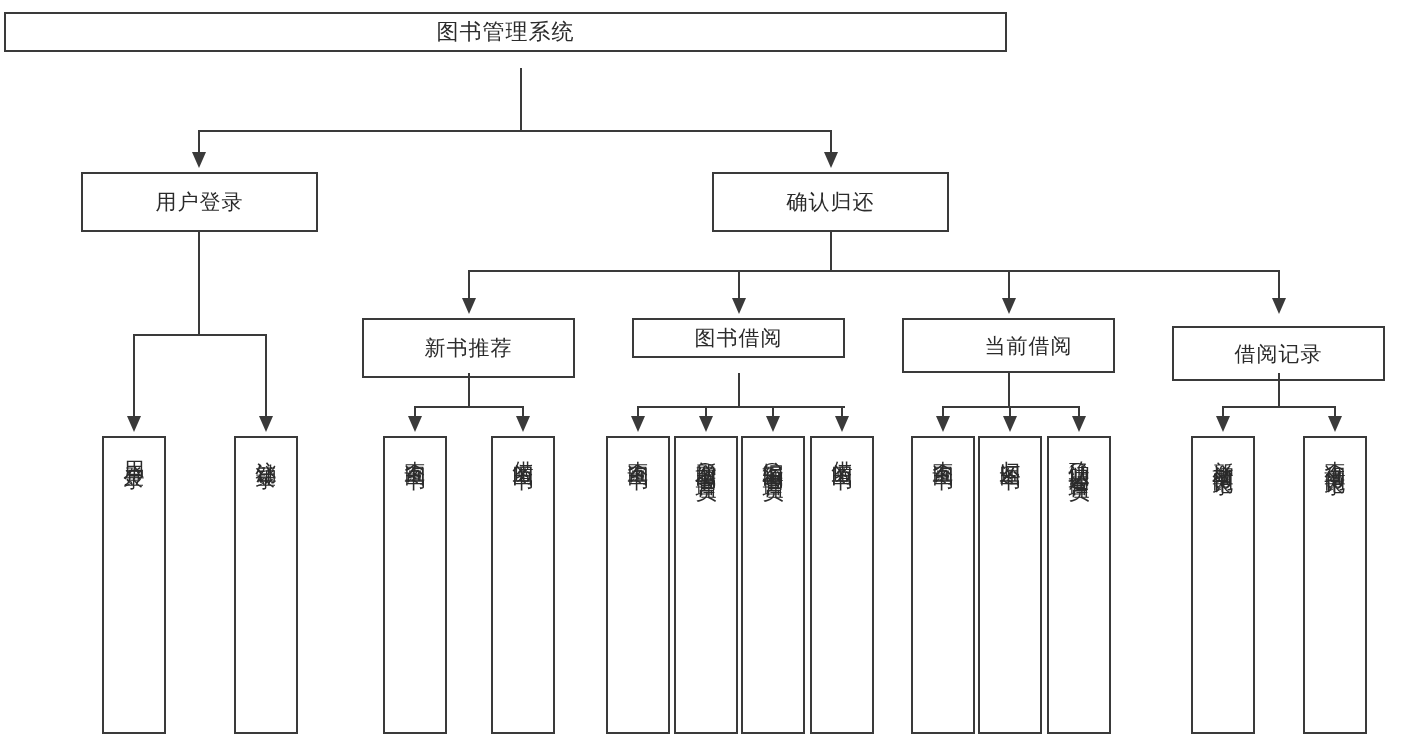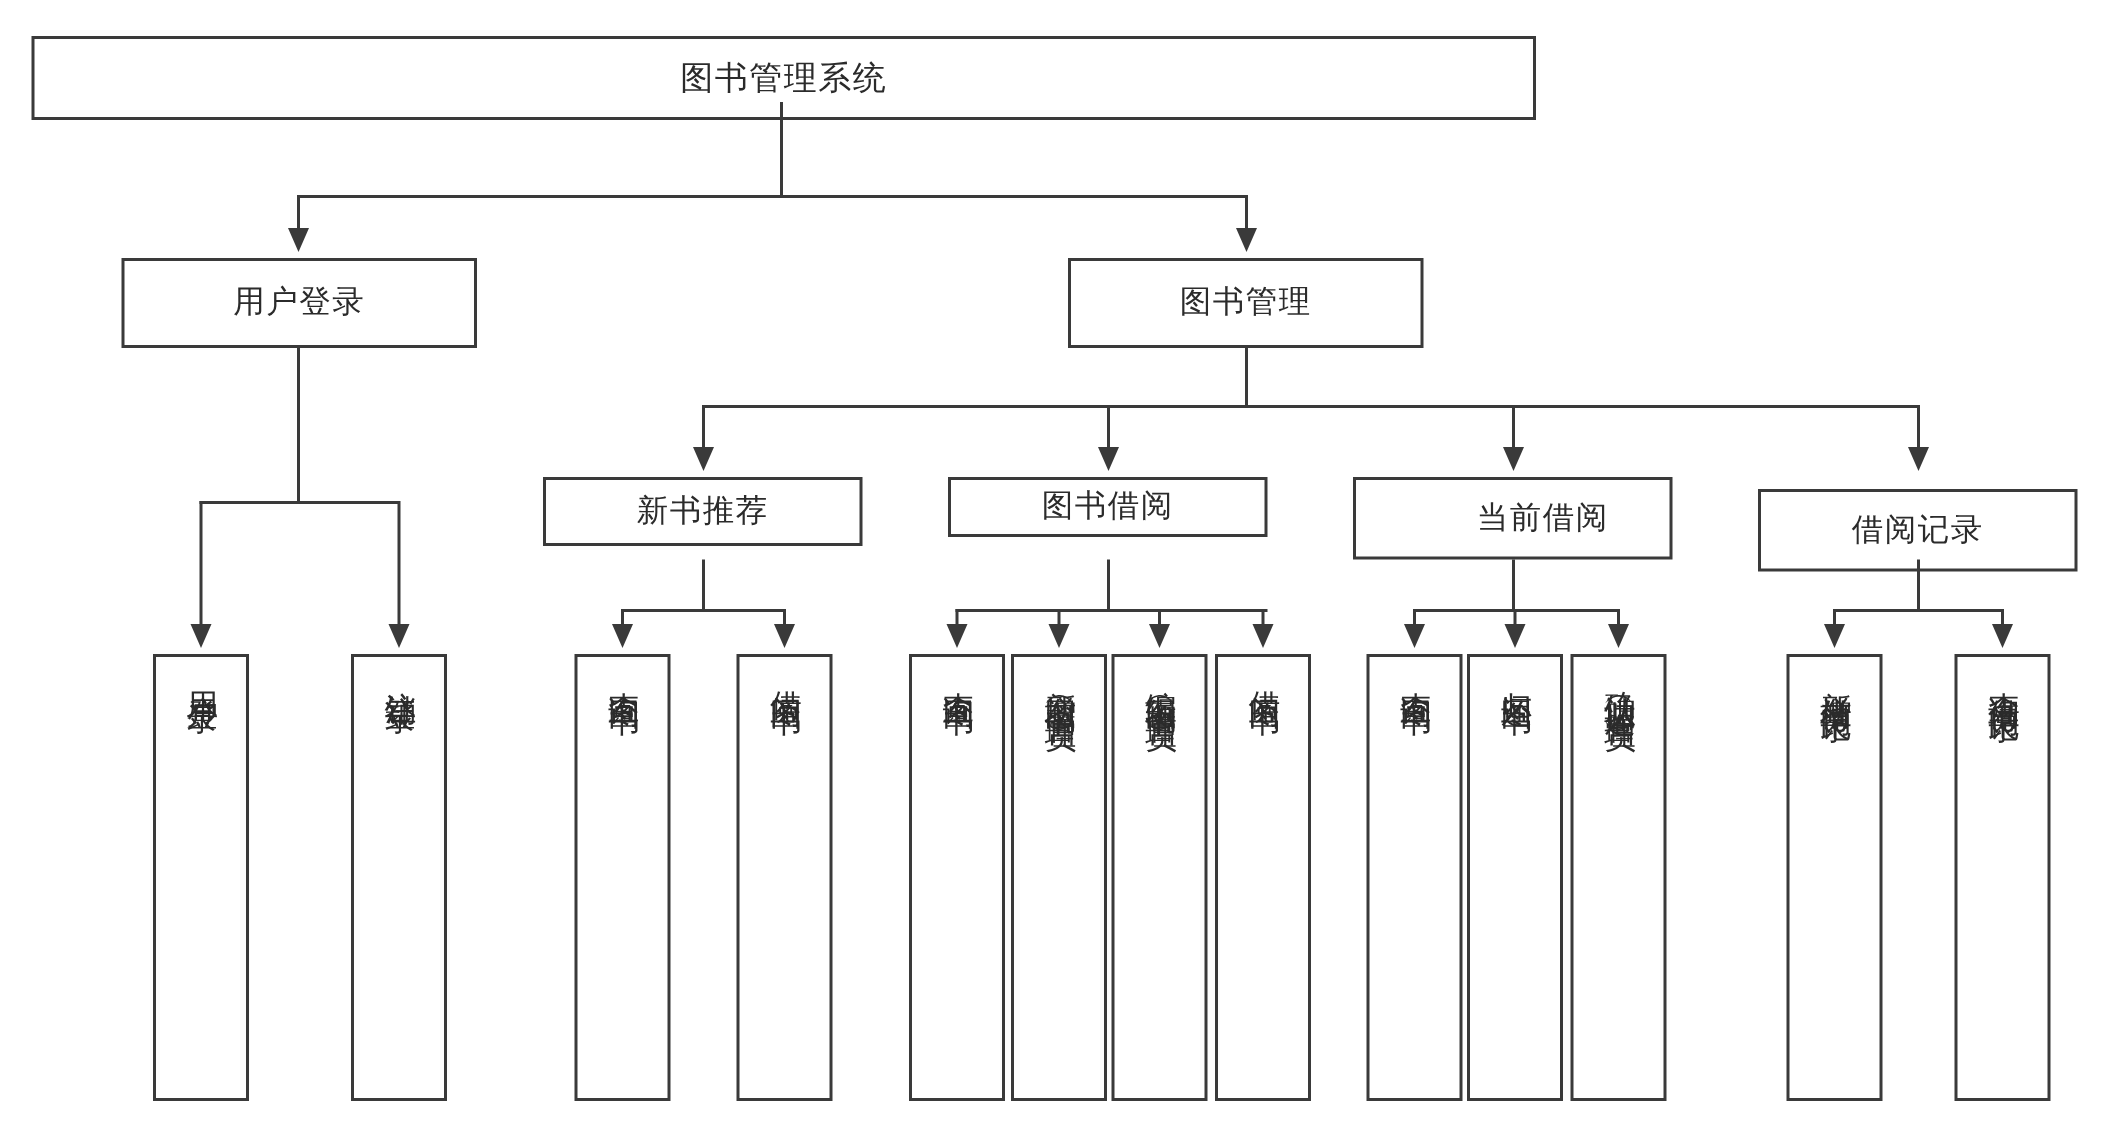--- a/index.html
+++ b/index.html
@@ -76,59 +76,59 @@
     letter-spacing:0.5px;
     white-space:nowrap;
     user-select:none;
   }
 </style>
 </head>
 <body>
 
 <div id="canvas">
 
-  <div class="node h" id="n-root" style="left:21px;top:12px;width:1003px;height:56px;margin-top:12px;">
+  <div class="node h" id="n-root" style="left:4px;top:12px;width:1003px;height:40px;">
     <span class="lbl">图书管理系统</span>
   </div>
 
   <div class="ln v" style="left:520px;top:68px;width:2px;height:63px;"></div>
 
   <div class="ln h" style="left:198px;top:130px;width:634px;height:2px;"></div>
 
   <div class="ln v" style="left:198px;top:130px;width:2px;height:24px;"></div>
   <div class="arw" style="left:192px;top:152px;"></div>
   <div class="ln v" style="left:830px;top:130px;width:2px;height:24px;"></div>
   <div class="arw" style="left:824px;top:152px;"></div>
 
   <div class="node h" id="n-l1-0" style="left:81px;top:172px;width:237px;height:60px;">
     <span class="lbl">用户登录</span>
   </div>
   <div class="node h" id="n-l1-1" style="left:712px;top:172px;width:237px;height:60px;">
-    <span class="lbl">图书管理</span>
+    <span class="lbl">确认归还</span>
   </div>
 
   <div class="ln v" style="left:198px;top:232px;width:2px;height:103px;"></div>
   <div class="ln h" style="left:133px;top:334px;width:133px;height:2px;"></div>
   <div class="ln v" style="left:133px;top:334px;width:2px;height:84px;"></div>
   <div class="arw" style="left:127px;top:416px;"></div>
   <div class="ln v" style="left:265px;top:334px;width:2px;height:84px;"></div>
   <div class="arw" style="left:259px;top:416px;"></div>
 
   <div class="ln v" style="left:830px;top:232px;width:2px;height:40px;"></div>
   <div class="ln h" style="left:468px;top:270px;width:812px;height:2px;"></div>
   <div class="ln v" style="left:468px;top:270px;width:2px;height:30px;"></div>
   <div class="arw" style="left:462px;top:298px;"></div>
   <div class="ln v" style="left:738px;top:270px;width:2px;height:30px;"></div>
   <div class="arw" style="left:732px;top:298px;"></div>
   <div class="ln v" style="left:1008px;top:270px;width:2px;height:30px;"></div>
   <div class="arw" style="left:1002px;top:298px;"></div>
   <div class="ln v" style="left:1278px;top:270px;width:2px;height:30px;"></div>
   <div class="arw" style="left:1272px;top:298px;"></div>
 
-  <div class="node h" id="n-l2-0" style="left:362px;top:318px;width:213px;height:46px;">
+  <div class="node h" id="n-l2-0" style="left:362px;top:318px;width:213px;height:60px;">
     <span class="lbl">新书推荐</span>
   </div>
   <div class="node h" id="n-l2-1" style="left:632px;top:318px;width:213px;height:40px;">
     <span class="lbl">图书借阅</span>
   </div>
   <div class="node h" id="n-l2-2" style="left:902px;top:318px;width:213px;height:55px;padding-left:40px;">
     <span class="lbl">当前借阅</span>
   </div>
   <div class="node h" id="n-l2-3" style="left:1172px;top:326px;width:213px;height:55px;">
     <span class="lbl">借阅记录</span>

